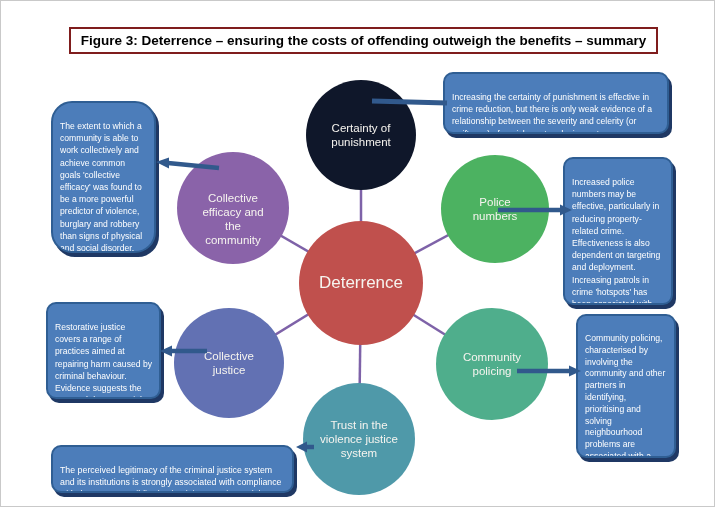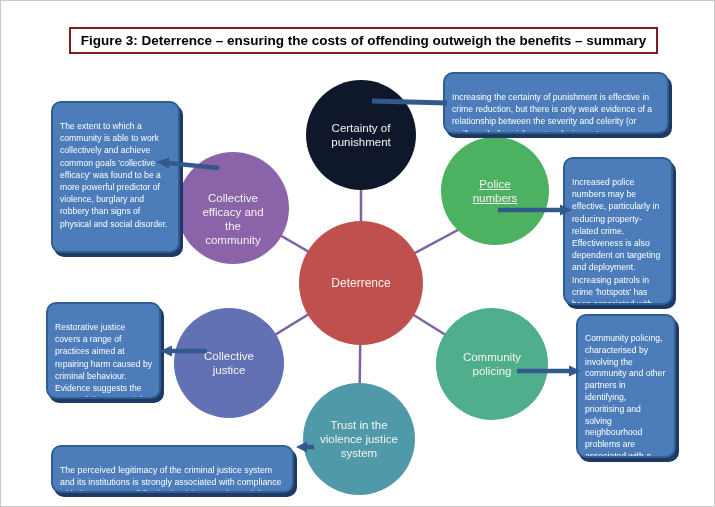--- a/index.html
+++ b/index.html
@@ -20,23 +20,23 @@
     border:2px solid #7f1d1d;background:#fff;
     font-weight:bold;font-size:13.5px;line-height:23px;text-align:center;color:#000;
   }
 
   .circle{
     position:absolute;z-index:3;border-radius:50%;
     display:flex;align-items:center;justify-content:center;text-align:center;
     color:#f6f4ef;font-size:11.5px;line-height:14px;
   }
   .circle .lbl{display:block;}
-  .c-center{left:298px;top:220px;width:124px;height:124px;font-size:12px;}
+  .c-center{left:298px;top:220px;width:124px;height:124px;font-size:17px;}
   .c-certainty{left:305px;top:79px;width:110px;height:110px;}
-  .c-police{left:440px;top:136px;width:108px;height:108px;text-decoration:underline;}
+  .c-police{left:440px;top:154px;width:108px;height:108px;}
   .c-community{left:435px;top:307px;width:112px;height:112px;}
   .c-trust{left:302px;top:382px;width:112px;height:112px;}
   .c-restorative{left:173px;top:307px;width:110px;height:110px;}
   .c-collective{left:176px;top:151px;width:112px;height:112px;}
   .c-certainty .lbl{width:84px;}
   .c-police .lbl{width:62px;}
   .c-community .lbl{width:84px;}
   .c-trust .lbl{width:86px;}
   .c-restorative .lbl{width:80px;}
   .c-collective .lbl{width:72px;margin-top:21px;}
@@ -45,21 +45,21 @@
     position:absolute;z-index:3;border-radius:10px;
     border:2px solid #2f5e93;box-shadow:3px 4px 0 #1f3864;
     color:#ffffff;font-size:8.6px;line-height:12.2px;
     padding:17px 7px;box-sizing:border-box;overflow:hidden;
   }
   .b-certainty{left:442px;top:71px;width:226px;height:62px;}
   .b-police{left:562px;top:156px;width:110px;height:148px;}
   .b-community{left:575px;top:313px;width:100px;height:144px;line-height:11.8px;}
   .b-trust{left:50px;top:444px;width:243px;height:48px;font-size:8.8px;}
   .b-restorative{left:45px;top:301px;width:115px;height:97px;}
-  .b-collective{left:50px;top:100px;width:129px;height:152px;}
+  .b-collective{left:50px;top:100px;width:105px;height:152px;border-radius:21px;}
 </style>
 </head>
 <body>
 
 <div class="canvas">
 
   <div class="title-box">Figure 3: Deterrence – ensuring the costs of offending  outweigh the benefits – summary</div>
 
   <svg class="layer spokes" viewBox="0 0 715 507">
     <line x1="360" y1="281" x2="360" y2="134"></line>

